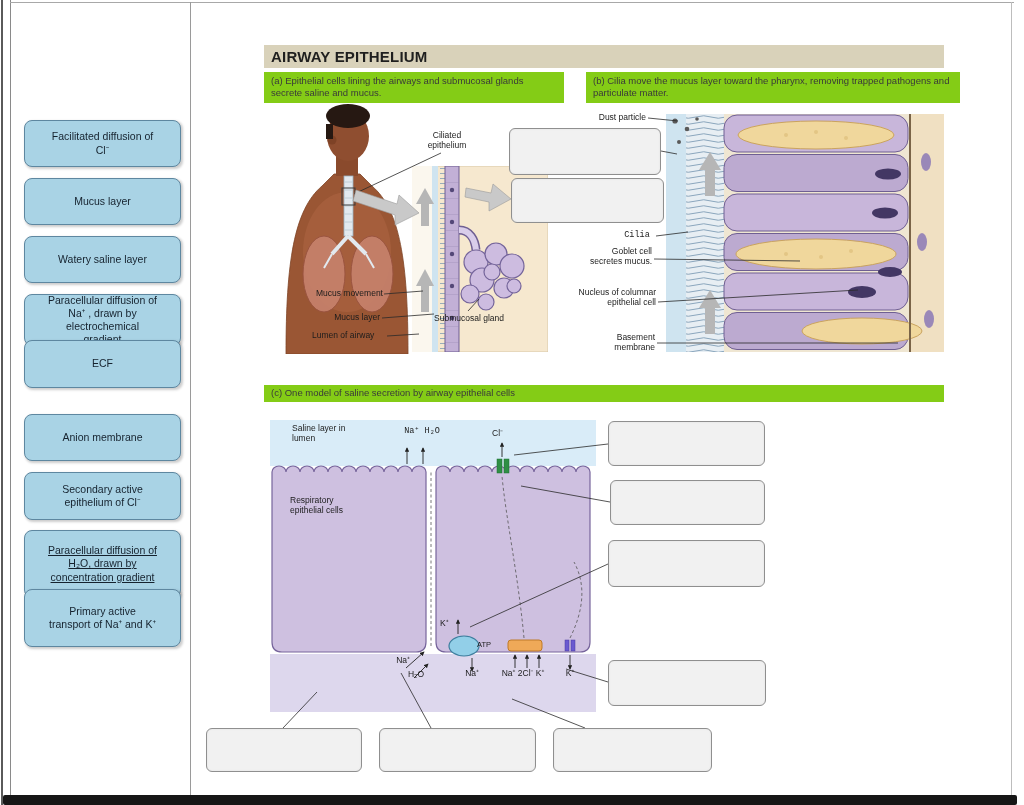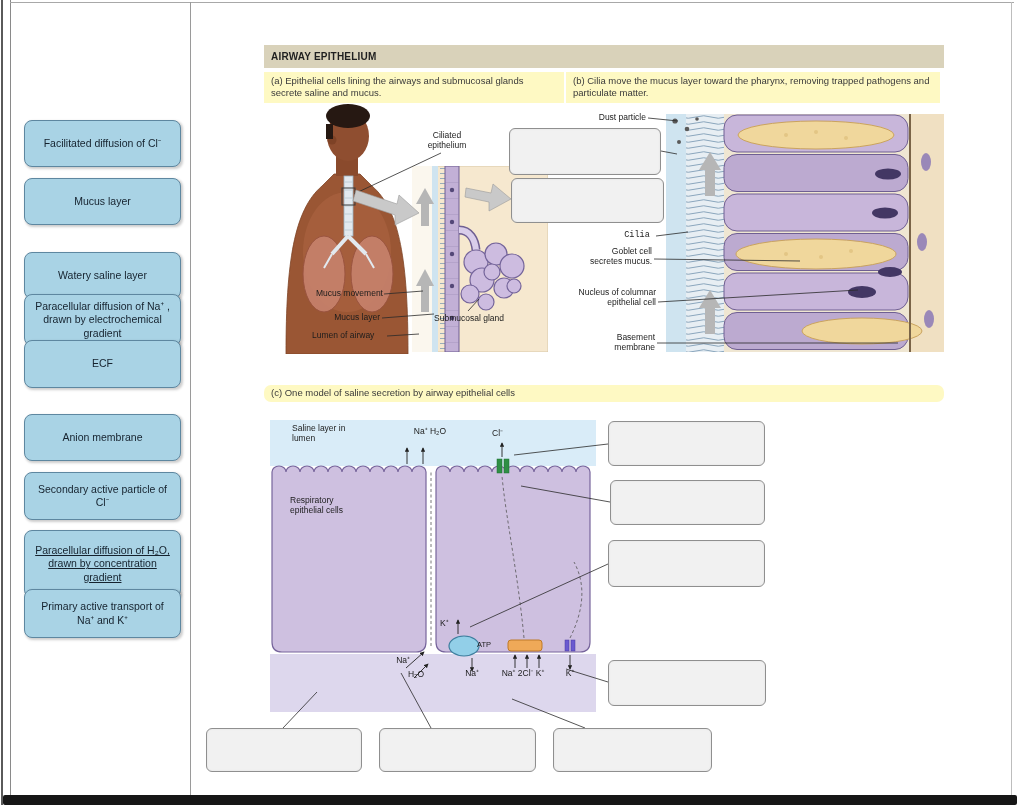--- a/index.html
+++ b/index.html
@@ -11,67 +11,67 @@
   .rail-left2 { position:absolute; left:10px; top:0; width:1px; height:795px; background:#8a8a8a; }
   .rail-top   { position:absolute; left:10px; top:2px; width:1004px; height:1px; background:#a8a8a8; }
   .rail-right { position:absolute; left:1011px; top:2px; width:1px; height:793px; background:#bdbdbd; }
   .col-divider{ position:absolute; left:190px; top:2px; width:1px; height:793px; background:#9a9a9a; }
   .bottom-bar { position:absolute; left:3px; top:795px; width:1014px; height:10px; background:#161616; border-radius:2px; }
 
   .chip {
     position:absolute; left:24px; width:157px;
     background:#a9d3e5; border:1px solid #5e87a0; border-radius:8px;
     display:flex; align-items:center; justify-content:center; text-align:center;
-    font-size:10.5px; line-height:1.25; color:#15222e; padding:2px 10px;
+    font-size:10.5px; line-height:1.25; color:#15222e; padding:2px 23px;
     box-shadow:1.5px 1.5px 2.5px rgba(0,0,0,0.2); z-index:3; cursor:grab;
   }
 
   .drop {
     position:absolute; background:#f1f1f1; border:1px solid #8f8f8f;
     border-radius:6px; z-index:3; box-shadow:inset 0 0 2px rgba(0,0,0,0.08);
   }
 
   .bar-header {
     position:absolute; left:264px; top:45px; width:680px; height:23px;
-    background:#d9d2ba; color:#1f1f1f; font-weight:bold; font-size:10px;
+    background:#d9d2ba; color:#1f1f1f; font-weight:bold; font-size:15px;
     line-height:23px; padding-left:7px; letter-spacing:0.2px; z-index:2;
   }
   .bar-caption {
-    position:absolute; background:#fef9c3; color:#3a3a3a; font-size:9.5px;
+    position:absolute; background:#84cc16; color:#3a3a3a; font-size:9.5px;
     line-height:1.3; padding:3px 7px; z-index:2;
   }
   .cap-a { left:264px; top:72px; width:300px; min-height:26px; }
-  .cap-b { left:566px; top:72px; width:374px; min-height:26px; }
-  .cap-c { left:264px; top:385px; width:680px; height:17px; padding:2px 7px;border-radius:7px; }
+  .cap-b { left:586px; top:72px; width:374px; min-height:26px; }
+  .cap-c { left:264px; top:385px; width:680px; height:17px; padding:2px 7px; }
 
   .flabel { position:absolute; font-size:8.5px; line-height:1.16; color:#1c1c1c; z-index:4; }
   .art { position:absolute; z-index:1; }
   #overlay { position:absolute; left:0; top:0; width:1024px; height:805px; z-index:2; pointer-events:none; }
 </style>
 </head>
 <body>
 
 <div id="stage">
 
   <div class="rail-left"></div>
   <div class="rail-left2"></div>
   <div class="rail-top"></div>
   <div class="rail-right"></div>
   <div class="col-divider"></div>
   <div class="bottom-bar"></div>
 
   <div class="chip" style="top:120px;height:47px;">Facilitated diffusion of Cl⁻</div>
   <div class="chip" style="top:178px;height:47px;">Mucus layer</div>
-  <div class="chip" style="top:252px;height:47px;">Watery saline layer</div>
+  <div class="chip" style="top:236px;height:47px;">Watery saline layer</div>
   <div class="chip" style="top:294px;height:52px;">Paracellular diffusion of Na⁺ , drawn by electrochemical gradient</div>
   <div class="chip" style="top:340px;height:48px;">ECF</div>
   <div class="chip" style="top:414px;height:47px;">Anion membrane</div>
-  <div class="chip" style="top:472px;height:48px;">Secondary active particle of Cl⁻</div>
+  <div class="chip" style="top:472px;height:48px;">Secondary active epithelium of Cl⁻</div>
   <div class="chip" style="top:530px;height:68px;text-decoration:underline;">Paracellular diffusion of H₂O, drawn by concentration gradient</div>
-  <div class="chip" style="top:589px;height:49px;">Primary active transport of Na⁺ and K⁺</div>
+  <div class="chip" style="top:589px;height:58px;">Primary active transport of Na⁺ and K⁺</div>
 
   <div class="bar-header">AIRWAY EPITHELIUM</div>
   <div class="bar-caption cap-a">(a) Epithelial cells lining the airways and submucosal glands secrete saline and mucus.</div>
   <div class="bar-caption cap-b">(b) Cilia move the mucus layer toward the pharynx, removing trapped pathogens and particulate matter.</div>
   <div class="bar-caption cap-c">(c) One model of saline secretion by airway epithelial cells</div>
 
   <svg class="art" style="left:260px;top:102px;" width="162" height="252" viewBox="0 0 162 252">
     <path d="M26,252 C26,160 34,108 62,84 L74,72 L100,72 L112,84 C140,108 148,160 148,252 Z" fill="#9a5634" stroke="#7e4426" stroke-width="0.8"></path>
     <ellipse cx="87" cy="150" rx="44" ry="60" fill="#a96240" opacity="0.7"></ellipse>
     <rect x="76" y="52" width="22" height="22" fill="#8a4a2c"></rect>
@@ -268,21 +268,21 @@
   <div class="flabel" style="left:620px;top:231px;width:34px;text-align:center;font-family:Liberation Mono, monospace;">Cilia</div>
   <div class="flabel" style="left:590px;top:247px;width:62px;text-align:right;">Goblet cell secretes mucus.</div>
   <div class="flabel" style="left:578px;top:288px;width:78px;text-align:right;">Nucleus of columnar epithelial cell</div>
   <div class="flabel" style="left:596px;top:333px;width:59px;text-align:right;">Basement membrane</div>
   <div class="flabel" style="left:306px;top:289px;width:77px;text-align:right;">Mucus movement</div>
   <div class="flabel" style="left:320px;top:313px;width:60px;text-align:right;">Mucus layer</div>
   <div class="flabel" style="left:312px;top:331px;width:73px;text-align:left;">Lumen of airway</div>
   <div class="flabel" style="left:432px;top:314px;width:74px;text-align:center;">Submucosal gland</div>
 
   <div class="flabel" style="left:292px;top:424px;width:56px;">Saline layer in lumen</div>
-  <div class="flabel" style="left:398px;top:427px;width:48px;text-align:right;">Na⁺  H₂O</div>
+  <div class="flabel" style="left:398px;top:427px;width:48px;text-align:center;font-family:Liberation Mono, monospace;">Na⁺  H₂O</div>
   <div class="flabel" style="left:492px;top:429px;width:22px;text-align:left;">Cl⁻</div>
   <div class="flabel" style="left:290px;top:496px;width:64px;">Respiratory epithelial cells</div>
   <div class="flabel" style="left:440px;top:619px;width:20px;">K⁺</div>
   <div class="flabel" style="left:449px;top:641px;width:30px;text-align:center;font-size:7.5px;margin-left:20px;">ATP</div>
   <div class="flabel" style="left:390px;top:656px;width:26px;text-align:center;">Na⁺</div>
   <div class="flabel" style="left:402px;top:670px;width:28px;text-align:center;">H₂O</div>
   <div class="flabel" style="left:460px;top:669px;width:24px;text-align:center;">Na⁺</div>
   <div class="flabel" style="left:490px;top:669px;width:66px;text-align:center;">Na⁺ 2Cl⁻ K⁺</div>
   <div class="flabel" style="left:559px;top:669px;width:22px;text-align:center;">K⁺</div>
 

